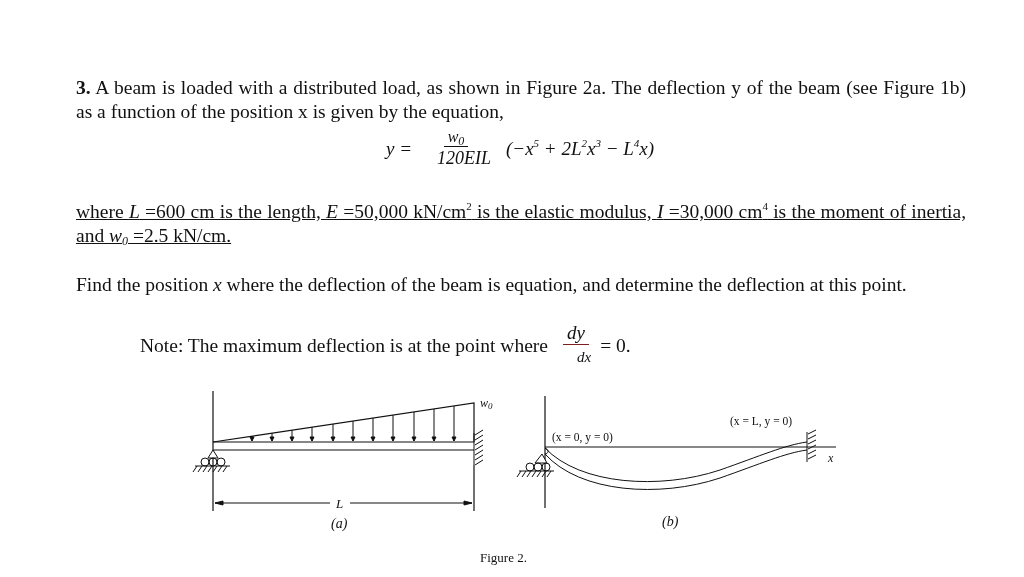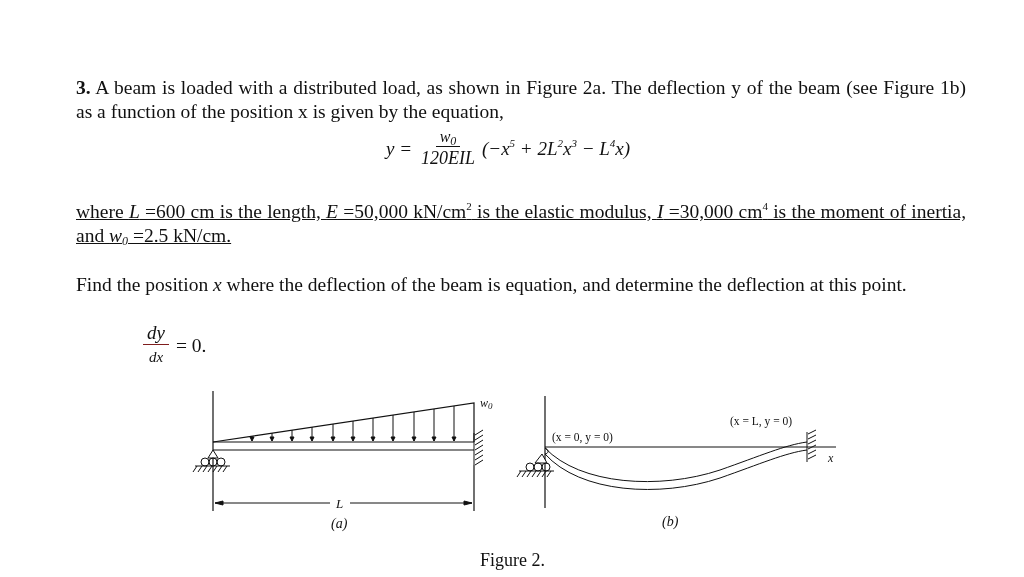--- a/index.html
+++ b/index.html
@@ -19,40 +19,40 @@
     .it { font-style: italic; }
     sup { font-size: 11px; vertical-align: 8px; line-height: 0; }
     sub { font-size: 12px; vertical-align: -3px; line-height: 0; }
 
     .equation {
       position: absolute; left: 386px; top: 128px;
       font-size: 19px; display: flex; align-items: center;
     }
     .frac { display: inline-flex; flex-direction: column; align-items: center; margin: 0 3px; }
     .frac .num { font-size: 16px; line-height: 18px; padding: 0 4px; border-bottom: 1px solid #111; font-style: italic; }
-    .frac .den { font-size: 18px; line-height: 22px; padding: 0 2px; }
+    .frac .den { font-size: 18px; line-height: 22px; padding: 0 2px; margin-left: 16px; }
     .eq-y { font-style: italic; margin-right: 4px; }
-    .eq-paren { margin-left: 2px; }
+    .eq-paren { margin-left: 10px; }
 
     .note {
       position: absolute; left: 140px; top: 322px;
       font-size: 19.5px; display: flex; align-items: center;
     }
     .note .frac .num { font-size: 19px; line-height: 22px; border-bottom: 1px solid #7f1d1d; }
     .note .frac .den { font-size: 15px; line-height: 24px; font-style: italic; }
     .note-text { margin-right: 8px; }
 
     .fig { position: absolute; }
     .fig-a { left: 190px; top: 385px; width: 320px; height: 150px; }
     .fig-b { left: 510px; top: 390px; width: 340px; height: 145px; }
     .fig svg { width: 100%; height: 100%; overflow: visible; }
     .svg-text { font-family: "Liberation Serif", "DejaVu Serif", serif; fill: #111; }
     .fig-caption {
       position: absolute; left: 480px; top: 550px;
-      font-size: 18px;
+      font-size: 13px;
     }
   </style>
 </head>
 <body>
 
 <div class="para p1 lastline">
   <span class="bold">3.</span>
   <span>A beam is loaded with a distributed load, as shown in Figure 2a. The deflection y of the beam (see Figure 1b) as a function of the position x is given by the equation,</span>
 </div>
 
@@ -67,20 +67,21 @@
 
 <div class="para p2 lastline">
   <span>where </span><span class="it">L</span><span> =600 cm is the length, </span><span class="it">E</span><span> =50,000 kN/cm</span><sup>2</sup><span> is the elastic modulus, </span><span class="it">I</span><span> =30,000 cm</span><sup>4</sup><span> is the moment of inertia, and </span><span class="it"><span>w</span><sub>0</sub></span><span> =2.5 kN/cm.</span>
 </div>
 
 <div class="para p3 lastline">
   <span>Find the position </span><span class="it">x</span><span> where the deflection of the beam is equation, and determine the deflection at this point.</span>
 </div>
 
 <div class="note">
+  <span class="note-text">Note: The maximum deflection is at the point where</span>
   <span class="frac">
     <span class="num it">dy</span>
     <span class="den">dx</span>
   </span>
   <span style="margin-left:4px;">= 0.</span>
 </div>
 
 <div class="fig fig-a">
   <svg viewBox="0 0 320 150">
 

